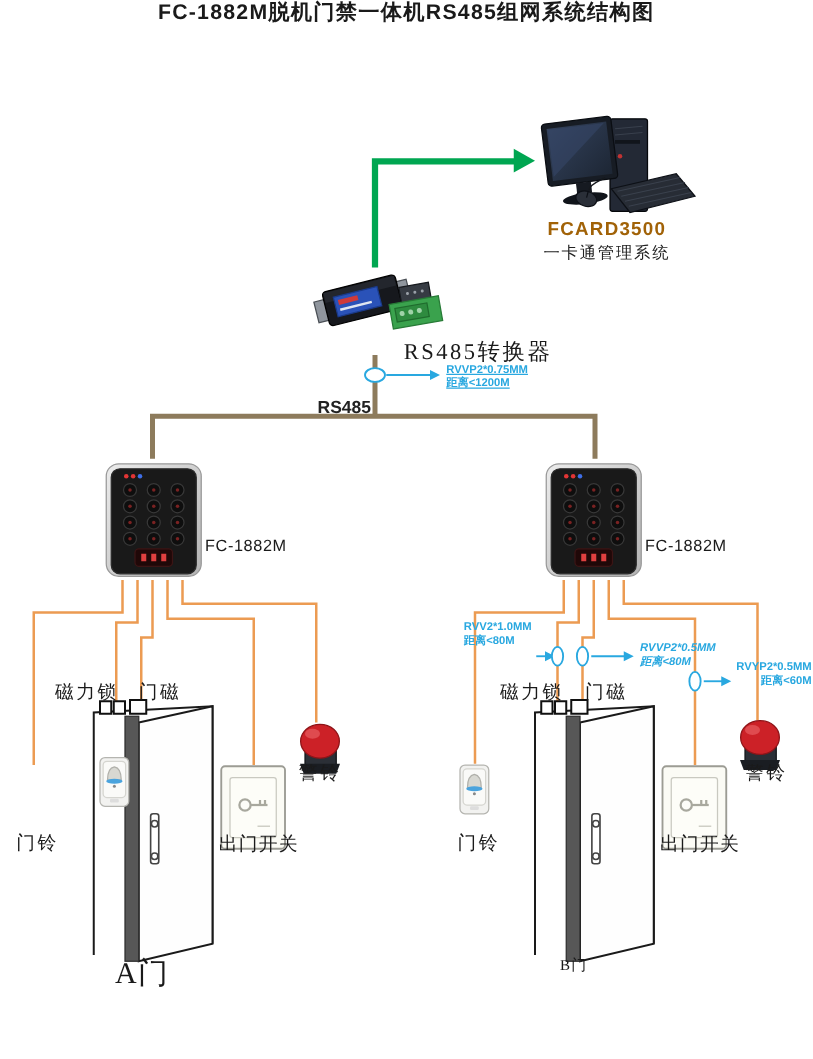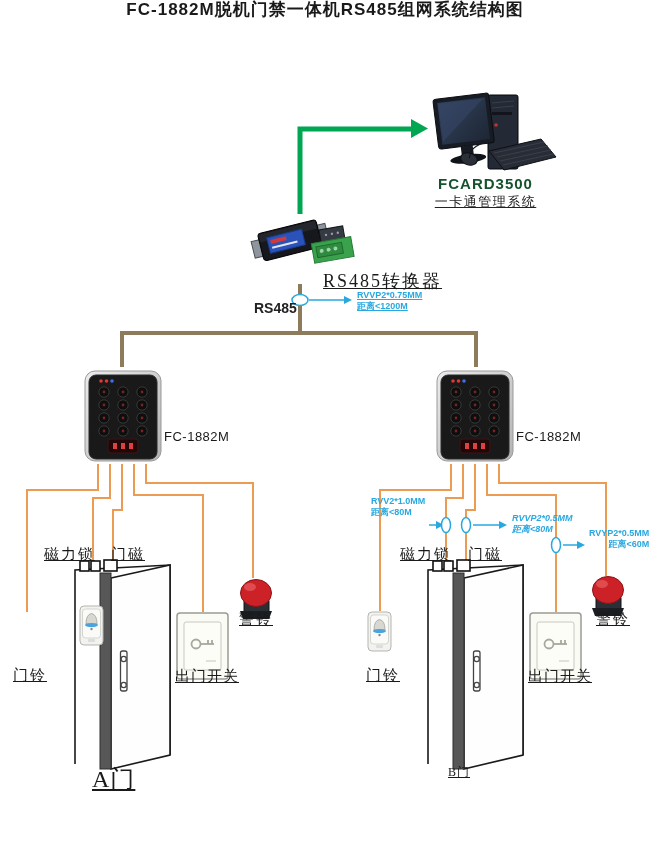--- a/index.html
+++ b/index.html
@@ -2,27 +2,27 @@
 <html><head>
 <meta charset="utf-8">
 <style>
   html,body{margin:0;padding:0;background:#ffffff;}
   .canvas{
     position:relative;width:650px;height:847px;background:#ffffff;
     font-family:"Liberation Sans","DejaVu Sans",sans-serif;overflow:hidden;
   }
   .canvas svg{position:absolute;left:0;top:0;}
   .lbl{position:absolute;color:#1a1a1a;white-space:nowrap;line-height:1.15;}
-  .serif{font-family:"Liberation Serif","DejaVu Serif",serif;text-decoration:underline;}
+  .serif{font-family:"Liberation Serif","DejaVu Serif",serif;}
   .title{left:0;top:28;width:650px;text-align:center;font-size:17px;font-weight:bold;letter-spacing:1px;}
   .server-block{position:absolute;left:403px;top:175px;width:165px;text-align:center;}
-  .server-model{font-size:15px;font-weight:bold;letter-spacing:1px;color:#14532d;}
+  .server-model{font-size:15px;font-weight:bold;letter-spacing:1px;color:#a16207;}
   .server-system{font-size:13px;letter-spacing:1.5px;margin-top:1px;color:#222;}
   .converter-label{left:323px;top:271px;font-size:18px;letter-spacing:2px;}
-  .rs485-label{left:254px;top:300px;font-size:14px;font-weight:600;color:#222;text-align:right;}
+  .rs485-label{left:254px;top:317px;font-size:14px;font-weight:600;color:#222;text-align:right;}
   .spec{position:absolute;color:#29a8e0;font-size:9px;font-weight:bold;line-height:11px;white-space:nowrap;}
   .bus-spec{left:357px;top:290px;text-decoration:underline;}
   .spec1{left:371px;top:496px;}
   .spec2{left:512px;top:513px;font-style:italic;}
   .spec3{left:589px;top:528px;text-align:right;}
   .fc-left{left:164px;top:430px;font-size:13px;letter-spacing:0.5px;}
   .fc-right{left:516px;top:430px;font-size:13px;letter-spacing:0.5px;}
   .maglock-l{left:44px;top:546px;font-size:15px;letter-spacing:2px;}
   .maglock-r{left:400px;top:546px;font-size:15px;letter-spacing:2px;}
   .contact-l{left:111px;top:546px;font-size:15px;letter-spacing:2px;}

